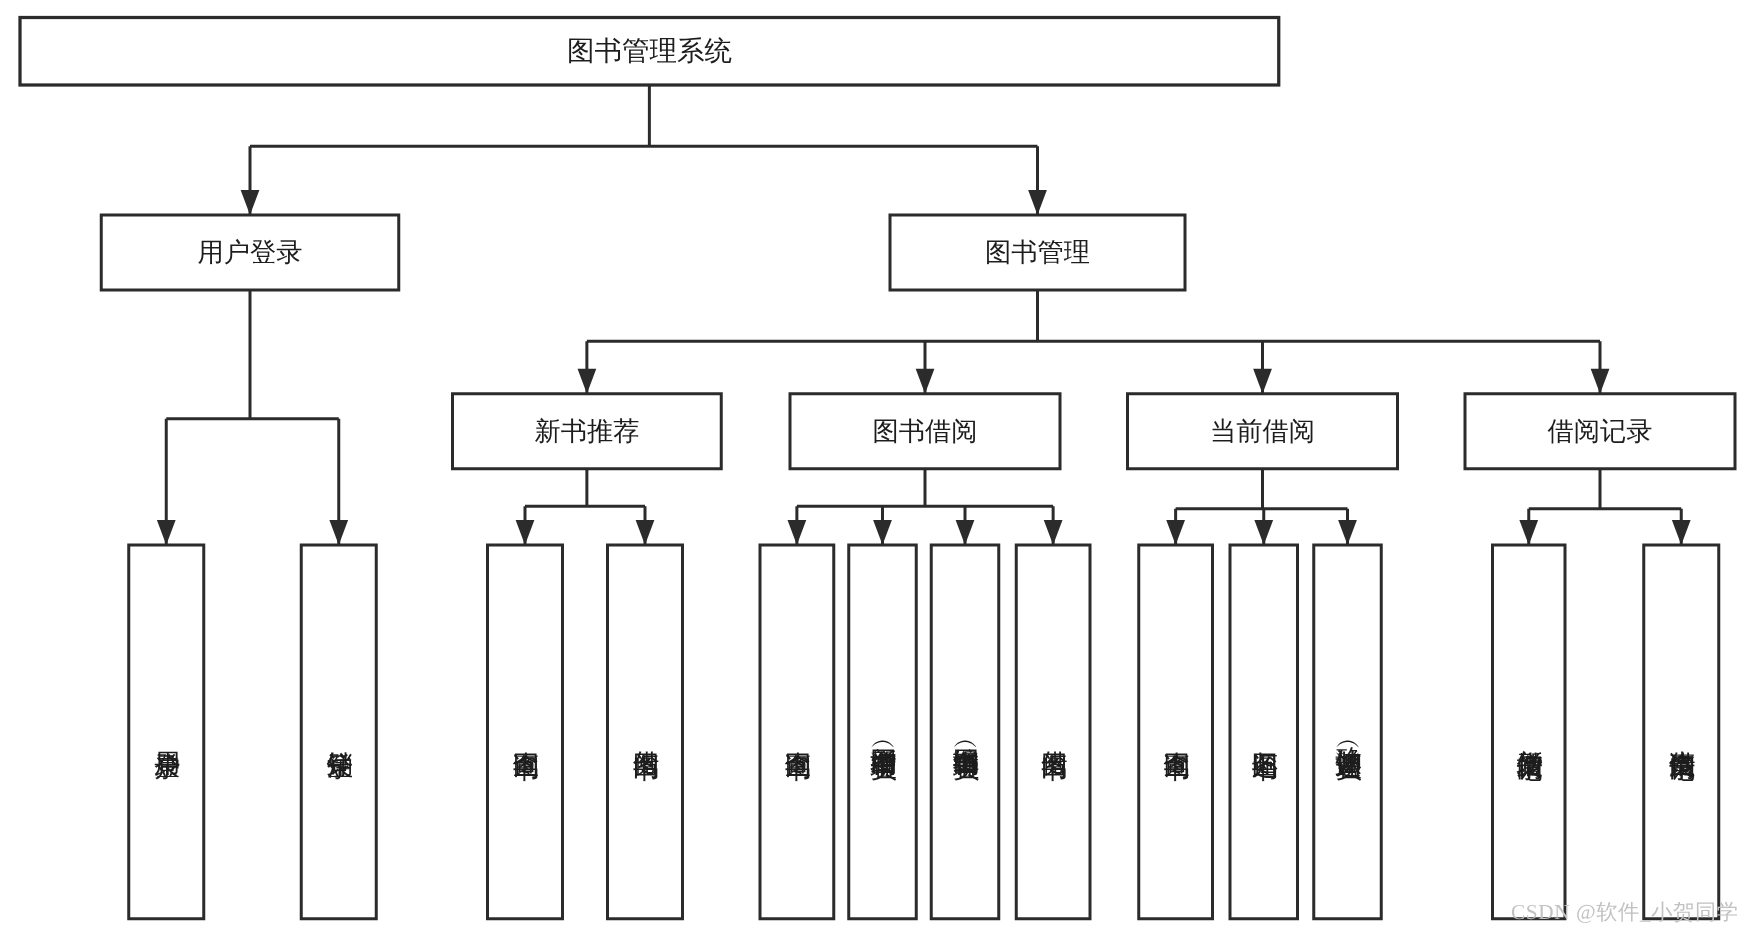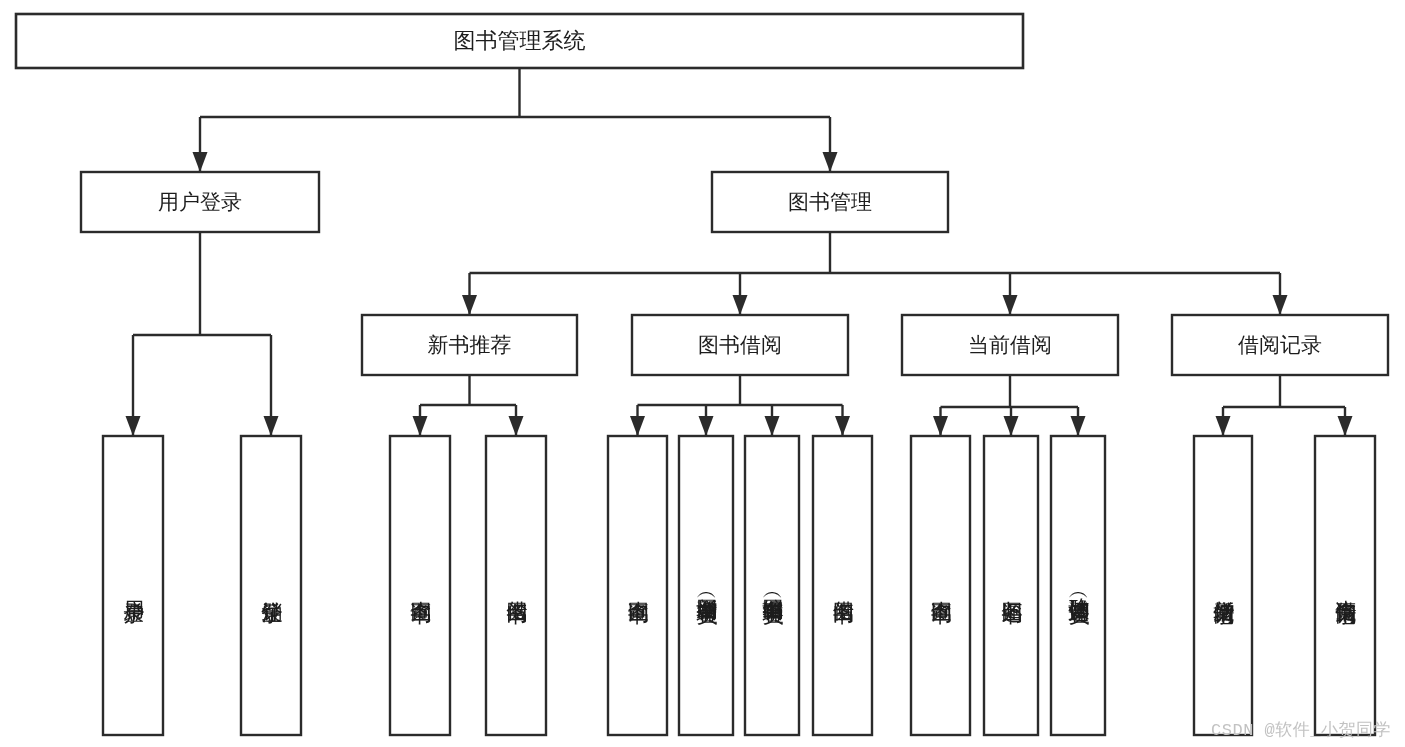--- a/index.html
+++ b/index.html
@@ -74,21 +74,21 @@
     line-height: 1.04;
     letter-spacing: 1px;
     color: #1d1d1d;
     white-space: nowrap;
     text-align: center;
   }
   .watermark {
     position: absolute;
     right: 14px;
     bottom: 6px;
-    font-family: Liberation Mono, monospace;
+    font-family: Liberation Serif, serif;
     font-size: 17px;
     color: #c2c2c2;
     letter-spacing: 0.5px;
     white-space: nowrap;
     pointer-events: none;
   }
 </style>
 </head>
 <body>
 

